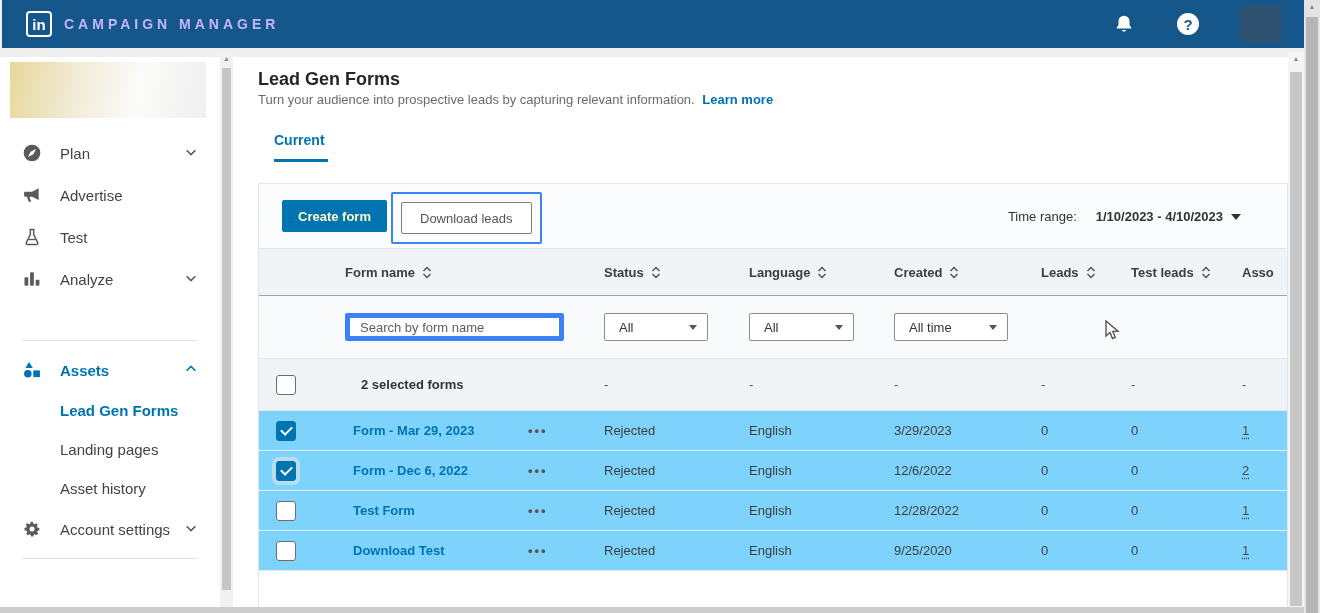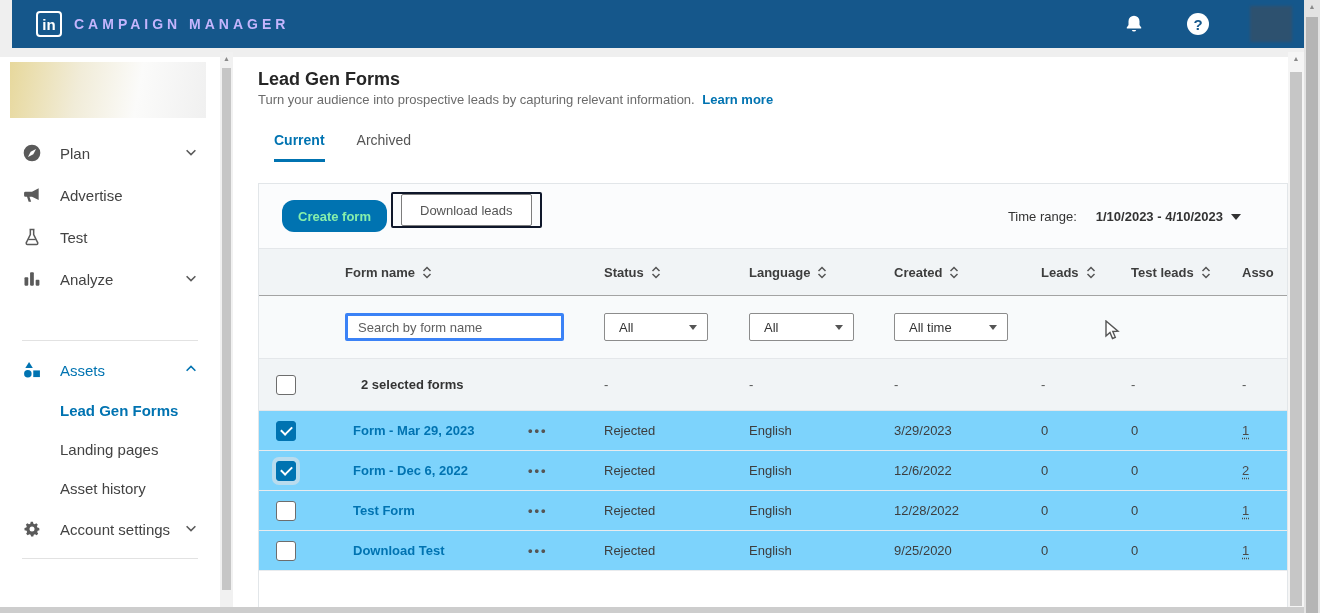--- a/index.html
+++ b/index.html
@@ -1,21 +1,21 @@
 <!DOCTYPE html>
 <html><head>
 <meta charset="utf-8">
 <style>
   * { margin:0; padding:0; box-sizing:border-box; }
   html,body { width:1320px; height:613px; overflow:hidden; background:#efefef;
               font-family:"Liberation Sans", sans-serif; font-size:13px; color:#2d2d2d; }
   .stage { position:relative; width:1320px; height:613px; }
 
   
-  .topbar { position:absolute; left:12px; top:0; width:1304px; height:48px; background:#15578B;
+  .topbar { position:absolute; left:2px; top:0; width:1304px; height:48px; background:#15578B;
             display:flex; align-items:center; padding:0 24px; }
   .li-logo { width:26px; height:26px; border:2px solid #fff; border-radius:4px; color:#fff;
              font-weight:bold; font-size:15px; display:flex; align-items:center; justify-content:center; }
   .brand { color:#c4b5fd; font-size:14px; letter-spacing:4px; font-weight:bold; margin-left:12px; }
   .topbar-right { margin-left:auto; display:flex; align-items:center; gap:40px; }
   .icon-btn { width:24px; height:24px; display:flex; align-items:center; justify-content:center; cursor:pointer; }
   .help-circle { width:22px; height:22px; border-radius:50%; background:#fff; color:#15578B;
                  font-weight:bold; font-size:15px; display:flex; align-items:center; justify-content:center; }
   .avatar-blur { width:42px; height:36px; background:#32506b; filter:blur(1.5px); opacity:.85; }
 
@@ -31,60 +31,60 @@
 
   
   .sidebar { position:absolute; left:0; top:57px; width:220px; height:551px; background:#fff; }
   .sidebar-blur { position:absolute; left:10px; top:5px; width:196px; height:56px;
                   background:linear-gradient(100deg,#e7d89c 0%,#f1ecd8 35%,#fbfbfa 65%,#f0f0f0 100%); }
   .nav { position:absolute; left:0; top:75px; width:100%; }
   .nav-item { display:flex; align-items:center; height:42px; padding:0 22px; color:#434343;
               font-size:15px; cursor:pointer; }
   .nav-item .ico { width:20px; height:20px; margin-right:18px; flex:0 0 20px; }
   .nav-item .chev { margin-left:auto; }
-  .nav-item.blue, .nav-item.blue .lbl { color:#0073b1; font-weight:normal; }
+  .nav-item.blue, .nav-item.blue .lbl { color:#0073b1; font-weight:bold; }
   .nav-sub { padding-left:60px; height:39px; }
   .nav-sub.active { color:#0073b1; font-weight:bold; }
   .nav-divider { height:1px; background:#e2e2e2; margin:8px 22px; }
   .gap16 { height:16px; }
 
   
   .main { position:absolute; left:233px; top:57px; width:1055px; height:551px; background:#fff; }
   .page-title { position:absolute; left:25px; top:12px; font-size:18px; font-weight:bold; color:#262626; }
   .page-sub { position:absolute; left:25px; top:35px; font-size:13px; color:#6b6b6b; }
   .page-sub a { color:#0073b1; font-weight:bold; text-decoration:none; margin-left:4px; }
-  .tabs { position:absolute; left:41px; top:75px; display:flex; gap:32px; }
+  .tabs { position:absolute; left:41px; top:75px; display:flex; gap:32px;flex-direction:column; }
   .tab { font-size:14px; color:#555; padding-bottom:11px; cursor:pointer; }
   .tab.active { color:#0073b1; font-weight:bold; border-bottom:3px solid #0073b1; }
 
   
   .panel { position:absolute; left:25px; top:126px; width:1030px; height:425px;
            border:1px solid #e2e6e9; border-bottom:none; overflow:hidden; background:#fff; }
   .grid { display:grid; grid-template-columns:86px 175px 76px 145px 145px 147px 90px 113px 1fr;
           align-items:center; }
   .toolbar-row { position:relative; height:65px; background:#fbfcfd; border-bottom:1px solid #e4e7ea; }
   .btn-primary { position:absolute; left:23px; top:16px; height:32px; padding:0 16px; background:#0073b1;
-                 color:#86efac; font-weight:bold; font-size:13px; border:none; border-radius:12px; cursor:pointer; }
-  .dl-highlight { position:absolute; left:132px; top:8px; padding:0 8px; border:2px solid #0f172a; border-radius:2px; }
+                 color:#fef9c3; font-weight:bold; font-size:13px; border:none; border-radius:2px; cursor:pointer; }
+  .dl-highlight { position:absolute; left:132px; top:8px; padding:8px 8px; border:2px solid #3b82f6; border-radius:2px; }
   .btn-secondary { height:32px; padding:0 18px; background:#fff; border:1px solid #7d7d7d; border-radius:2px;
                    color:#555; font-size:13px; cursor:pointer; }
   .time-range { position:absolute; right:46px; top:0; height:65px; display:flex; align-items:center;
                 font-size:13px; color:#333; cursor:pointer; }
   .time-range b { margin-left:19px; }
   .caret-down { display:inline-block; width:0; height:0; border-left:5px solid transparent;
                 border-right:5px solid transparent; border-top:6px solid #333; margin-left:8px; }
 
   .header-row { height:47px; background:#f1f4f6; border-bottom:1px solid #a3a3a3; }
   .th { display:flex; align-items:center; gap:7px; font-size:13px; color:#3d3d3d; font-weight:bold; padding-left:8px; }
   .th.first { padding-left:0; }
   .sort { display:inline-flex; flex-direction:column; gap:1px; }
 
   .filter-row { height:63px; background:#f8fafb; border-bottom:1px solid #e4e7ea; }
   .filter-cell { padding-left:8px; }
-  .search-input { width:219px; height:28px; border:3px solid #3b82f6; border-radius:2px; padding:0 10px;
+  .search-input { width:219px; height:28px; border:5px solid #3b82f6; border-radius:2px; padding:0 10px;
                   font-size:13px; font-family:inherit; color:#333; background:#fff; }
   .search-input::placeholder { color:#5f5f5f; }
   .dropdown { height:28px; background:#fff; border:1px solid #8c8c8c; border-radius:2px; display:inline-flex;
               align-items:center; justify-content:space-between; padding:0 10px 0 14px; font-size:13px; color:#333; cursor:pointer; }
   .dd-caret { width:0; height:0; border-left:4px solid transparent; border-right:4px solid transparent;
               border-top:5px solid #555; }
   .dd-status { width:104px; } .dd-lang { width:105px; } .dd-created { width:114px; }
 
   .summary-row { height:52px; background:#f1f4f6; border-bottom:1px solid #e4e7ea; font-size:13px; }
   .summary-label { font-weight:bold; color:#333; padding-left:8px;margin-left:8px; }

